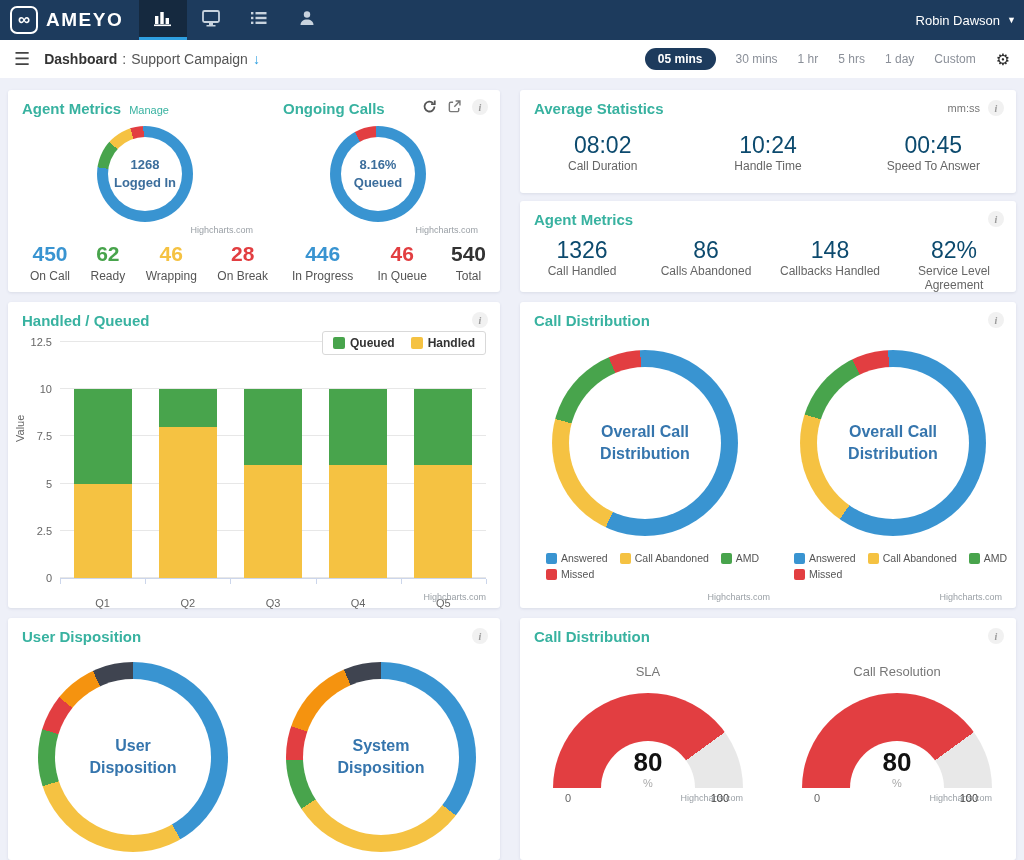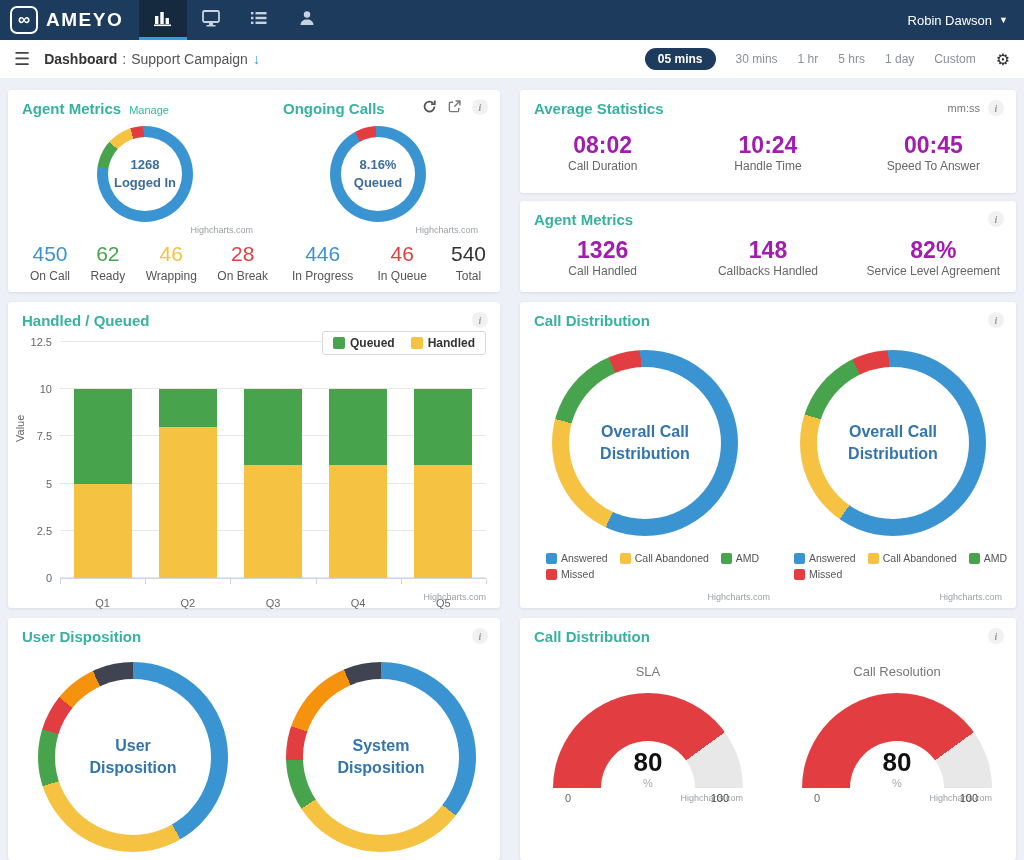--- a/index.html
+++ b/index.html
@@ -8,21 +8,21 @@
 
   
   .topbar { position:absolute; top:0; left:0; right:0; height:40px; background:#1d3b5d; display:flex; align-items:center; z-index:5; }
   .logo { display:flex; align-items:center; gap:8px; padding:0 16px 0 10px; }
   .logo-badge { width:28px; height:28px; border:2px solid #fff; border-radius:7px; display:flex; align-items:center; justify-content:center; color:#fff; font-size:17px; font-weight:700; background:#1d3b5d; }
   .logo-text { color:#fff; font-size:19px; font-weight:800; letter-spacing:1.5px; }
   .nav-tabs { display:flex; height:40px; }
   .nav-tab { width:48px; display:flex; align-items:center; justify-content:center; position:relative; cursor:pointer; }
   .nav-tab.active { background:#15293f; }
   .nav-tab.active::after { content:''; position:absolute; left:0; right:0; bottom:0; height:3px; background:#2e9fe0; }
-  .user-menu { margin-left:auto; color:#fff; font-size:13px; padding-right:16px; display:flex; gap:7px; align-items:center; cursor:pointer; }
+  .user-menu { margin-left:auto; color:#fff; font-size:13px; padding-right:8px; display:flex; gap:7px; align-items:center; cursor:pointer; }
   .caret { font-size:9px; color:#fff; }
 
   
   .subheader { position:absolute; top:40px; left:0; right:0; height:38px; background:#fff; display:flex; align-items:center; padding:0 14px; z-index:4; }
   .hamburger { font-size:18px; color:#444; margin-right:14px; cursor:pointer; line-height:1; }
   .sub-title { font-size:14px; color:#333; font-weight:700; }
   .sub-sep { font-size:14px; color:#555; margin:0 5px; }
   .sub-campaign { font-size:14px; color:#555; cursor:pointer; }
   .down-arrow { color:#2d9fe0; font-weight:700; font-size:14px; margin-left:5px; }
   .filters { margin-left:auto; display:flex; align-items:center; gap:20px; font-size:12px; color:#8a8f98; }
@@ -54,34 +54,34 @@
   .donut-center { position:absolute; inset:0; display:flex; flex-direction:column; align-items:center; justify-content:center; z-index:2; text-align:center; }
   .donut-sm .donut-center { font-size:13px; font-weight:700; color:#3c6e9c; line-height:1.35; }
   .donut-lg .donut-center { font-size:16px; font-weight:700; color:#3575ad; line-height:1.4; }
 
   
   .agent-title { position:absolute; left:14px; top:10px; display:flex; align-items:baseline; gap:8px; }
   .manage-link { color:#38b2a0; font-size:11px; cursor:pointer; }
   .ongoing-title { position:absolute; left:275px; top:10px; }
   .card-icons { position:absolute; right:12px; top:9px; display:flex; align-items:flex-start; gap:10px; }
   .stat { text-align:center; }
-  .stat-value { font-size:21px; font-weight:400; }
+  .stat-value { font-size:21px; font-weight:700; }
   .stat-label { font-size:12px; color:#555; margin-top:3px; }
   .stats-left  { position:absolute; left:22px;  top:152px; width:238px; display:flex; justify-content:space-between; }
   .stats-right { position:absolute; left:284px; top:152px; width:194px; display:flex; justify-content:space-between; }
   .credit-a1 { position:absolute; left:105px; top:135px; width:140px; text-align:right; }
   .credit-a2 { position:absolute; left:330px; top:135px; width:140px; text-align:right; }
 
   
   .kpi-head { position:absolute; left:14px; top:10px; }
   .kpi-right { position:absolute; right:12px; top:10px; display:flex; align-items:center; gap:8px; }
   .mmss { font-size:11px; color:#777; }
   .kpi-row { position:absolute; left:0; right:0; display:flex; }
   .kpi { flex:1; text-align:center; }
-  .kpi-value { font-size:23px; color:#a21caf; font-weight:700; }
+  .kpi-value { font-size:23px; color:#0c4a6e; font-weight:400; }
   .kpi-label { font-size:12px; color:#666; }
 
   
   .hq-plot { position:absolute; left:52px; right:14px; top:40px; height:236px; }
   .gridline { position:absolute; left:0; right:0; height:1px; background:#e7e7e7; }
   .ytick { position:absolute; right:100%; margin-right:8px; transform:translateY(50%); font-size:11px; color:#666; white-space:nowrap; }
   .bars { position:absolute; inset:0; display:flex; justify-content:space-around; align-items:flex-end; }
   .bar-col { width:58px; height:100%; display:flex; flex-direction:column; justify-content:flex-end; }
   .hq-xlabels { position:absolute; left:52px; right:14px; top:276px; height:22px; border-top:1px solid #ccd6eb; display:flex; justify-content:space-around; }
   .hq-xlabels span.lbl { width:58px; text-align:center; font-size:11px; color:#666; padding-top:18px; }
@@ -291,20 +291,24 @@
 
   <div class="card" id="card-metrics">
     <span class="card-title kpi-head">Agent Metrics</span>
     <div class="kpi-right">
         <span class="info">i</span>
       </div>
     <div class="kpi-row" style="top:36px;">
       <div class="kpi">
         <div class="kpi-value">1326</div>
         <div class="kpi-label">Call Handled</div>
+      </div>
+      <div class="kpi">
+        <div class="kpi-value">86</div>
+        <div class="kpi-label">Calls Abandoned</div>
       </div>
       <div class="kpi">
         <div class="kpi-value">148</div>
         <div class="kpi-label">Callbacks Handled</div>
       </div>
       <div class="kpi">
         <div class="kpi-value">82%</div>
         <div class="kpi-label">Service Level Agreement</div>
       </div>
     </div>

